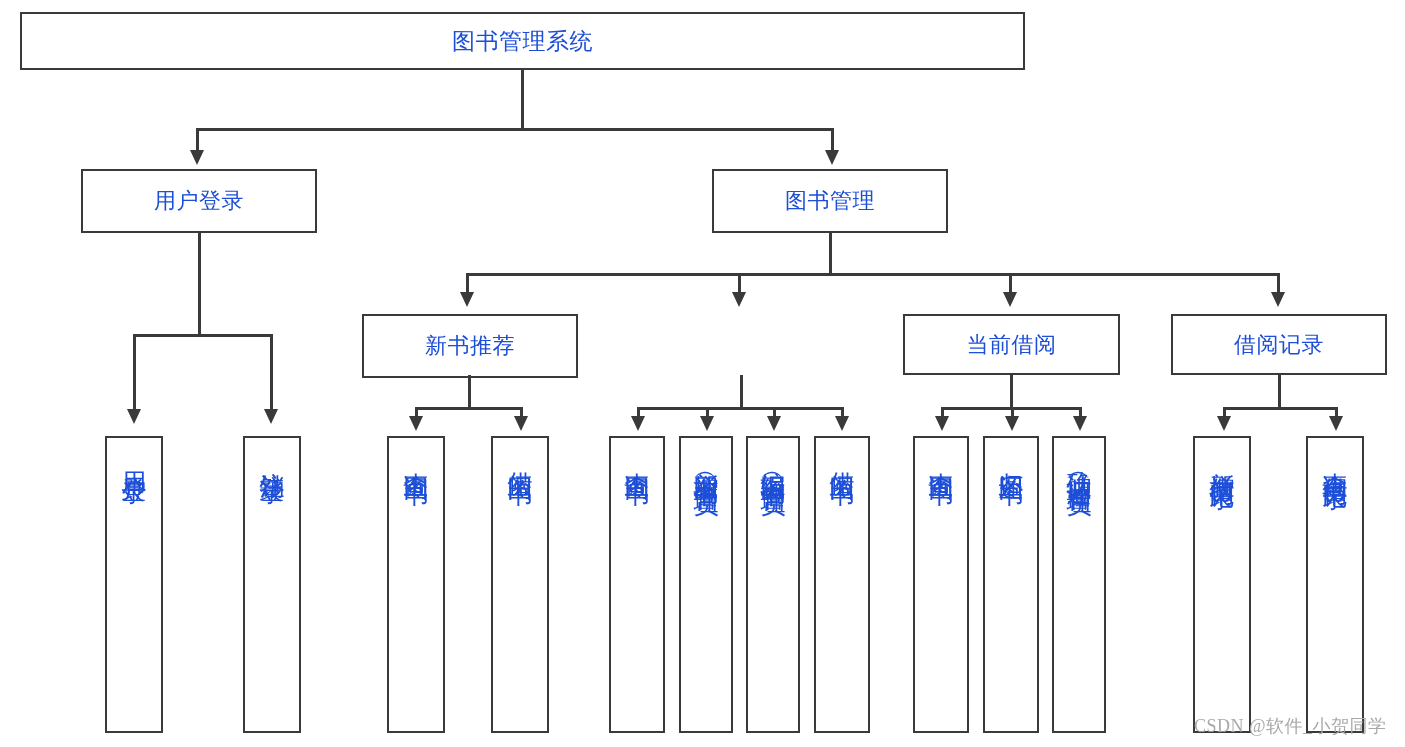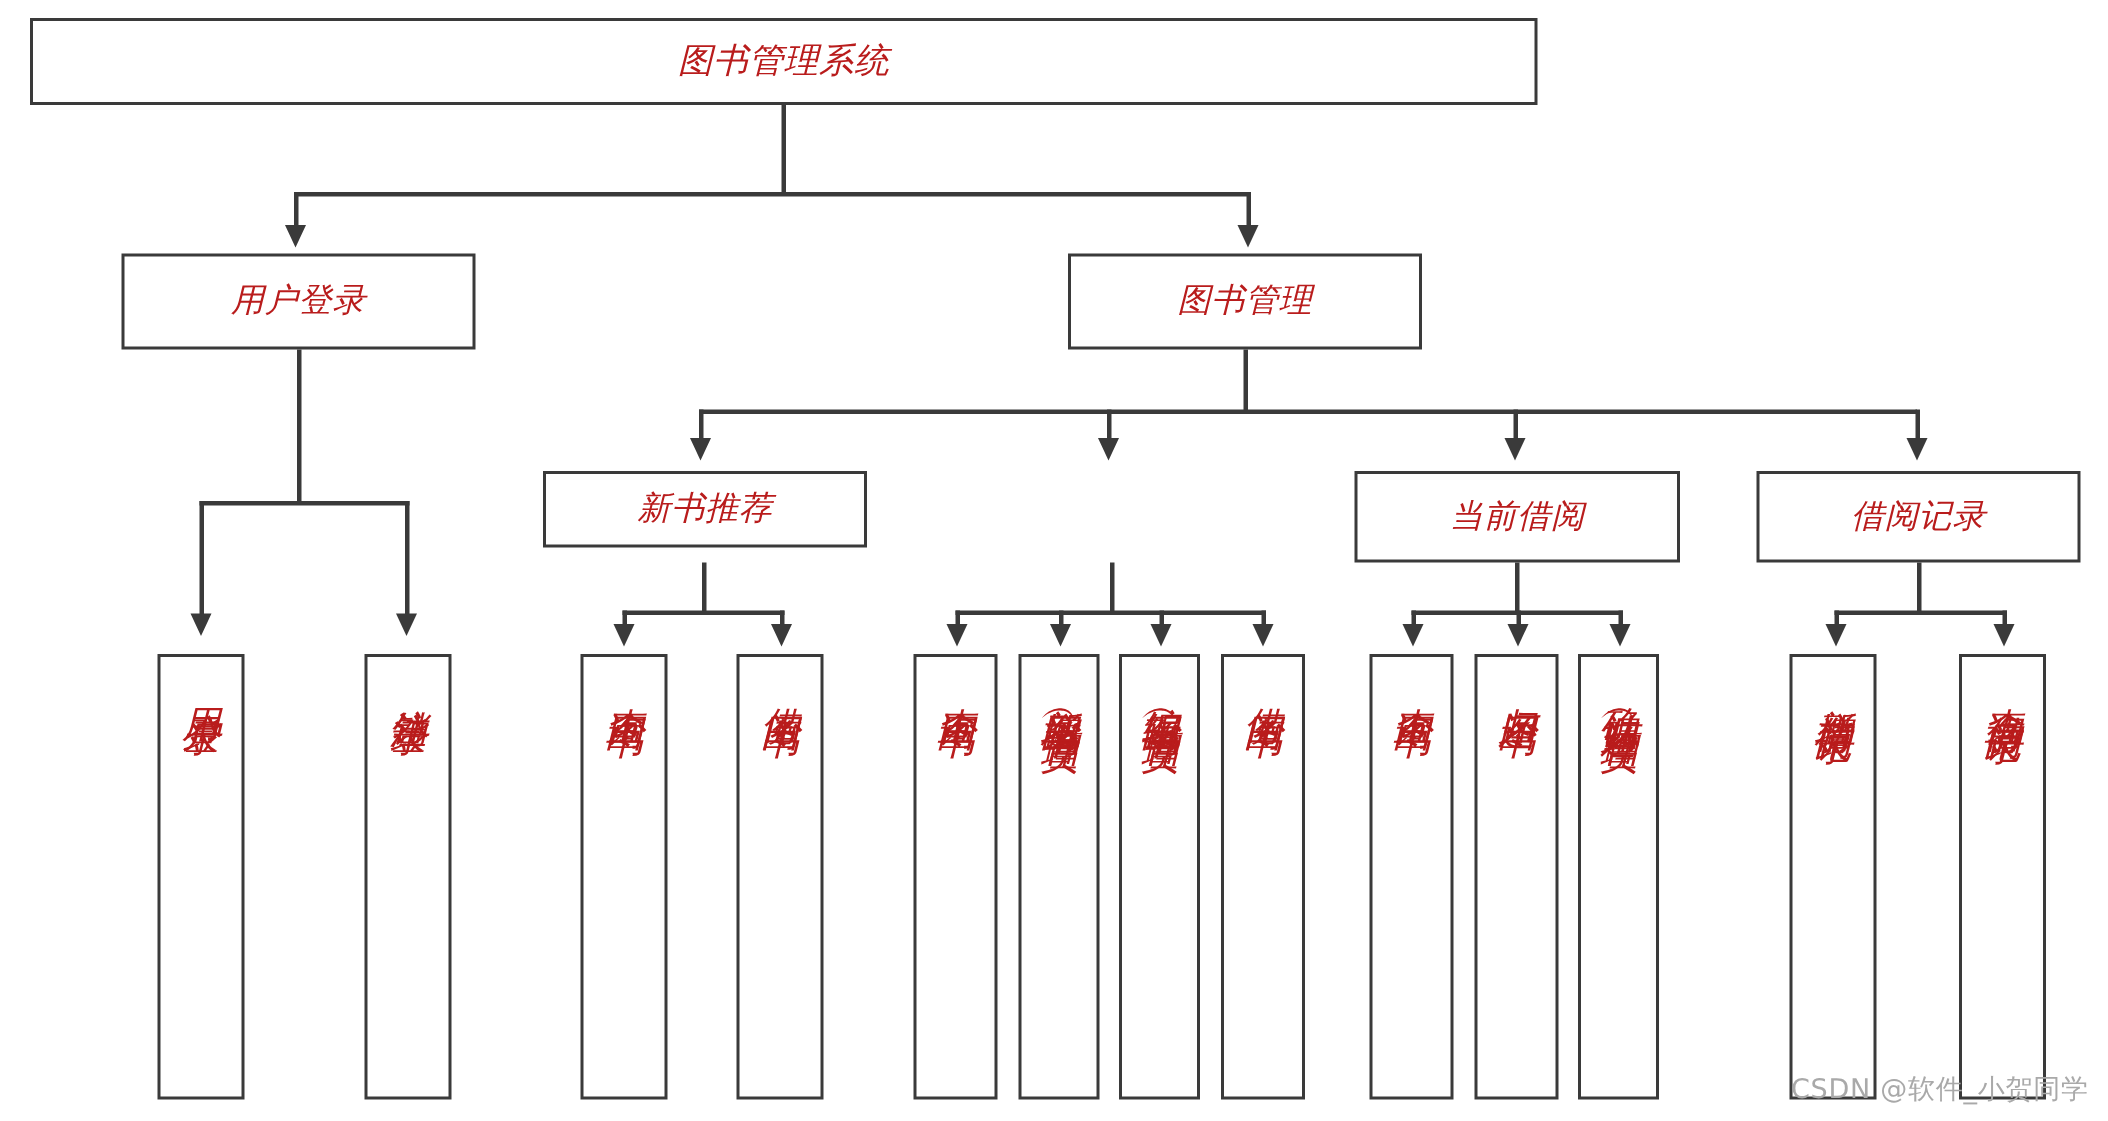--- a/index.html
+++ b/index.html
@@ -17,22 +17,21 @@
   }
   
   .node{
     position:absolute;
     box-sizing:border-box;
     background:#ffffff;
     border:2.5px solid #3a3a3a;
     display:flex;
     align-items:center;
     justify-content:center;
-    color:#b91c1c;
-    font-style:italic;
+    color:#1d4ed8;
   }
   .node .label{
     display:block;
     line-height:1.05;
     letter-spacing:0.5px;
     white-space:nowrap;
   }
   
   .node.horiz .label{
     font-size:22px;
@@ -72,20 +71,21 @@
     border-top:15px solid #3a3a3a;
   }
   
   #watermark{
     position:absolute;
     font-size:18px;
     color:#a9a9a9;
     white-space:nowrap;
     letter-spacing:0.5px;
     user-select:none;
+    font-family:Liberation Serif, serif;
   }
 </style>
 </head>
 <body>
 
 <div id="canvas">
 
   <div class="node horiz root" style="left:20px;top:12px;width:1005px;height:58px;">
     <span class="label">图书管理系统</span>
   </div>
@@ -121,21 +121,21 @@
 
   <div class="vline" style="left:738px;top:273px;height:22px;"></div>
   <div class="arrow" style="left:732px;top:292px;"></div>
 
   <div class="vline" style="left:1009px;top:273px;height:22px;"></div>
   <div class="arrow" style="left:1003px;top:292px;"></div>
 
   <div class="vline" style="left:1277px;top:273px;height:22px;"></div>
   <div class="arrow" style="left:1271px;top:292px;"></div>
 
-  <div class="node horiz" style="left:362px;top:314px;width:216px;height:51px;">
+  <div class="node horiz" style="left:362px;top:314px;width:216px;height:64px;">
     <span class="label">新书推荐</span>
   </div>
   <div class="node horiz" style="left:1171px;top:314px;width:216px;height:61px;">
     <span class="label">借阅记录</span>
   </div>
   <div class="node horiz" style="left:903px;top:314px;width:217px;height:61px;">
     <span class="label">当前借阅</span>
   </div>
 
   <div class="vline" style="left:468px;top:375px;height:34px;"></div>

